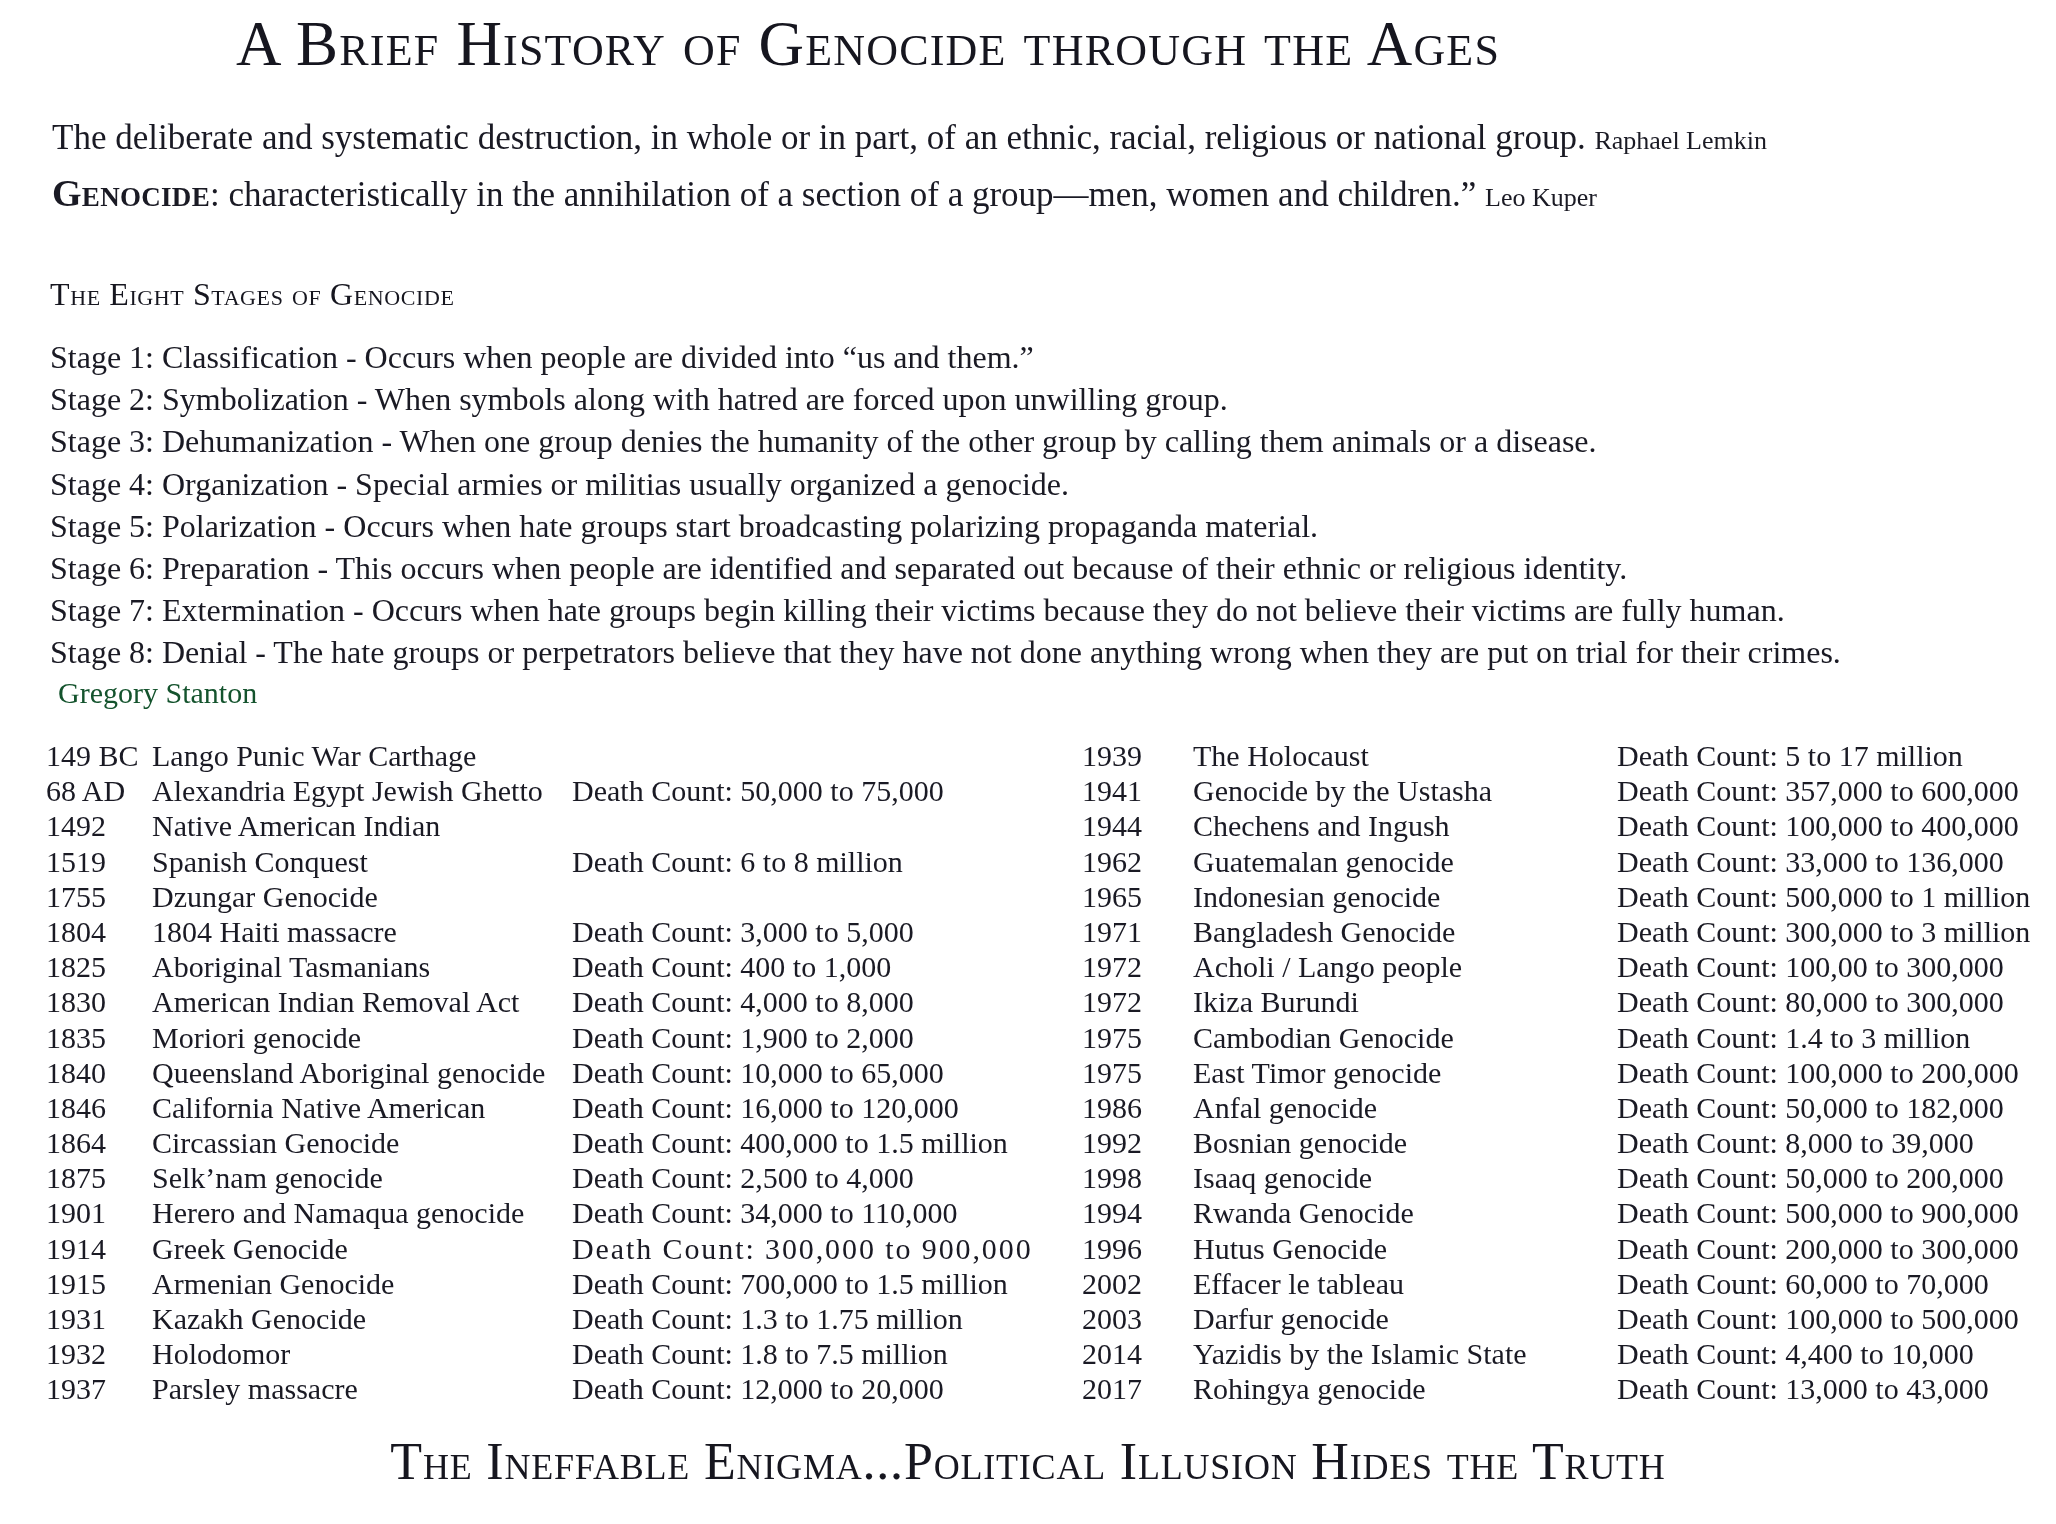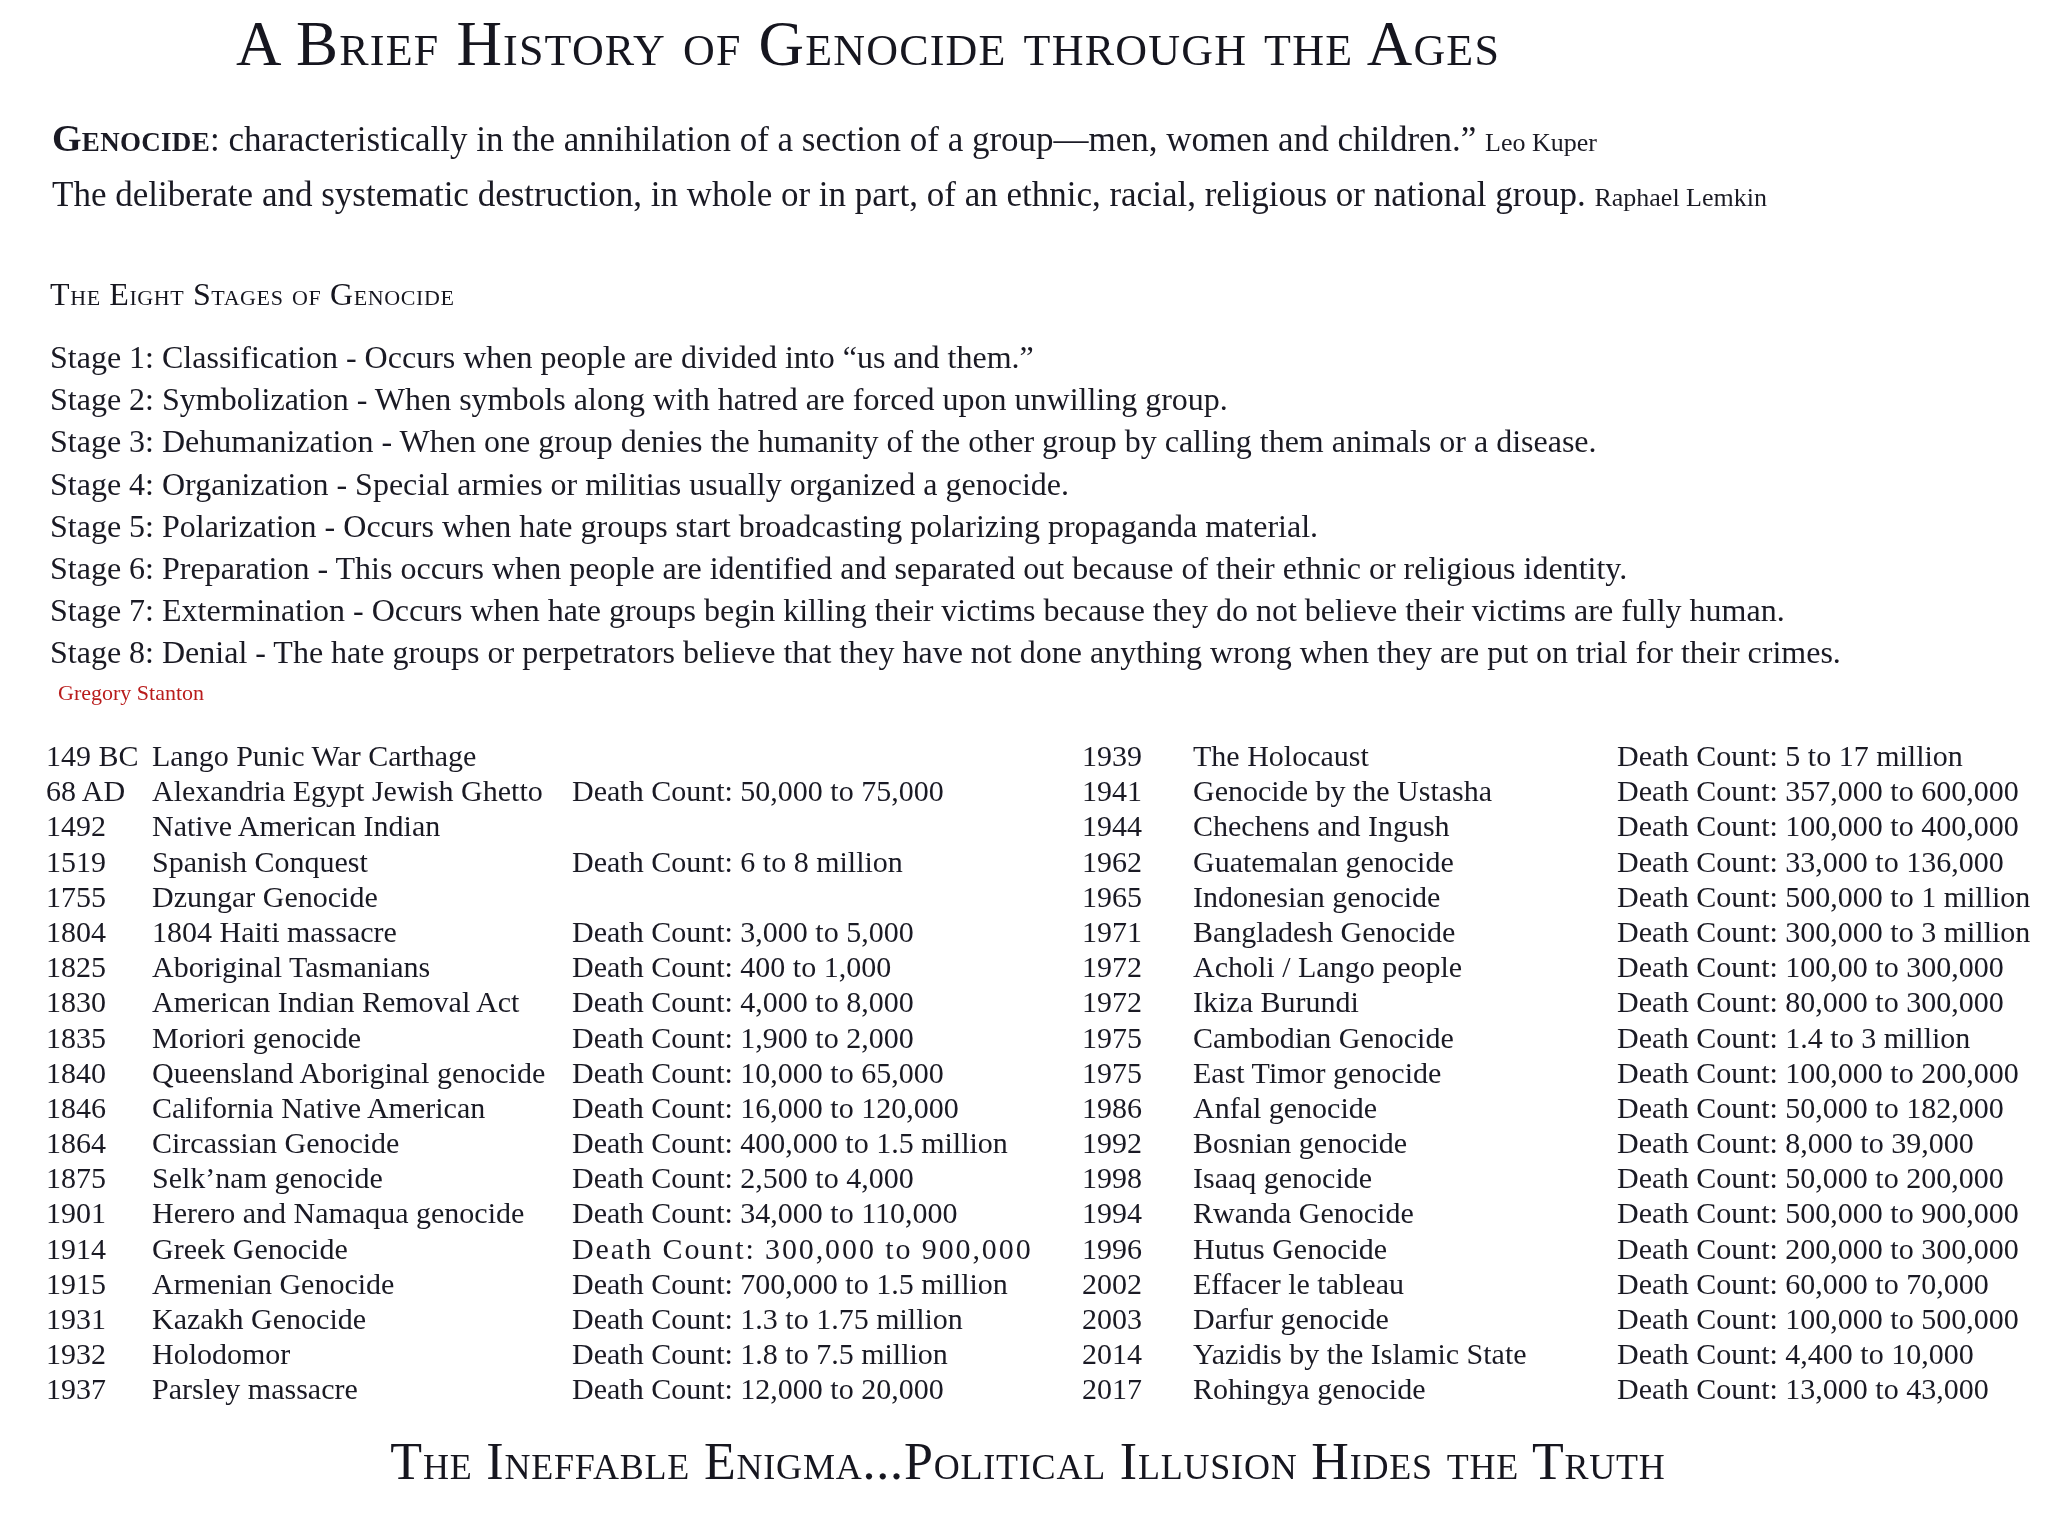--- a/index.html
+++ b/index.html
@@ -74,24 +74,24 @@
     margin-bottom: 16px;
     color: #16161f;
   }
   .stage-line {
     font-size: 32px;
     line-height: 42.2px;
     white-space: nowrap;
     color: #1a1a24;
   }
   .stages-source {
-    font-size: 22px;
+    font-size: 30px;
     line-height: 38px;
     padding-left: 8px;
-    color: #b91c1c;
+    color: #14532d;
   }
 
   
   .events {
     position: absolute;
     top: 738px;
     left: 0;
     width: 2056px;
     height: 620px;
   }
@@ -147,24 +147,24 @@
 </style>
 </head>
 <body>
 
 <div class="page">
 
   <div class="doc-title">A Brief History of Genocide through the Ages</div>
 
   <div class="definitions">
     <div class="def-line">
-      <span class="def-lead">Genocide</span><span>: characteristically in the annihilation of a section of a group—men, women and children.”</span> <span class="attrib">Leo Kuper</span>
+      <span>The deliberate and systematic destruction, in whole or in part, of an ethnic, racial, religious or national group.</span> <span class="attrib">Raphael Lemkin</span>
     </div>
     <div class="def-line">
-      <span>The deliberate and systematic destruction, in whole or in part, of an ethnic, racial, religious or national group.</span> <span class="attrib">Raphael Lemkin</span>
+      <span class="def-lead">Genocide</span><span>: characteristically in the annihilation of a section of a group—men, women and children.”</span> <span class="attrib">Leo Kuper</span>
     </div>
   </div>
 
   <div class="stages">
     <div class="stages-heading">The Eight Stages of Genocide</div>
     <div class="stage-line">Stage 1: Classification - Occurs when people are divided into “us and them.”</div>
     <div class="stage-line">Stage 2: Symbolization - When symbols along with hatred are forced upon unwilling group.</div>
     <div class="stage-line">Stage 3: Dehumanization - When one group denies the humanity of the other group by calling them animals or a disease.</div>
     <div class="stage-line">Stage 4: Organization - Special armies or militias usually organized a genocide.</div>
     <div class="stage-line">Stage 5: Polarization - Occurs when hate groups start broadcasting polarizing propaganda material.</div>

